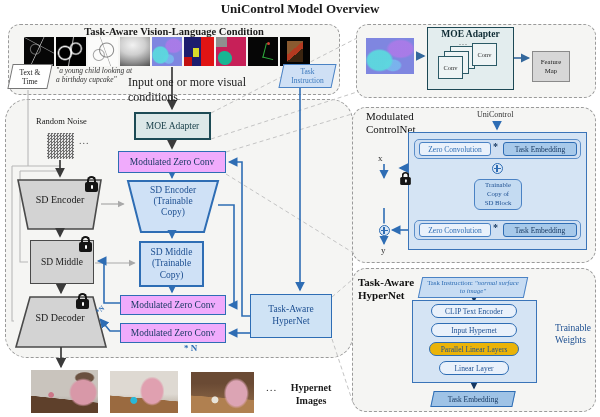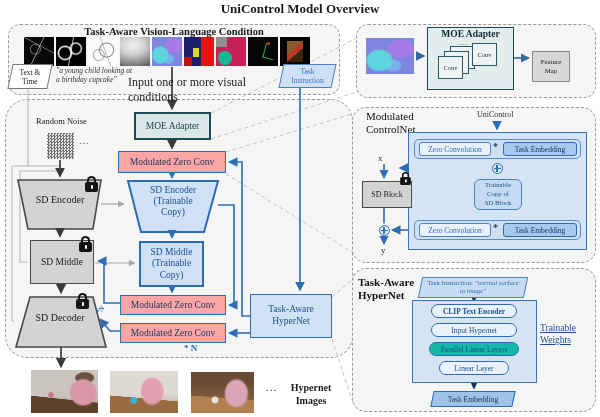--- a/index.html
+++ b/index.html
@@ -2,21 +2,21 @@
 <html><head>
 <meta charset="utf-8">
 <style>
   html,body{margin:0;padding:0;background:#fff;}
   .canvas{position:relative;width:600px;height:417px;background:#ffffff;overflow:hidden;
           font-family:"Liberation Serif","DejaVu Serif",serif;color:#1a1a1a;}
   .abs{position:absolute;}
   .panel{position:absolute;border:1.6px dashed #9a9a9a;background:#f5f5f3;border-radius:14px;box-sizing:border-box;}
   .pre{white-space:pre-line;}
   .ctr{display:flex;align-items:center;justify-content:center;text-align:center;box-sizing:border-box;}
-  .bluebox{background:#fca5a5;border:1.6px solid #2e6db4;color:#14365f;}
+  .bluebox{background:#f0abfc;border:1.6px solid #2e6db4;color:#14365f;}
   .ltblue{background:#cfe1f6;border:2px solid #2e6db4;color:#1d4f91;}
   .para{transform:skewX(-12deg);box-sizing:border-box;}
   .unskew{transform:skewX(12deg);display:block;width:100%;text-align:center;}
   svg.overlay{position:absolute;left:0;top:0;pointer-events:none;}
   
   .lock{position:absolute;width:13px;height:10px;background:#141414;border-radius:2px;z-index:9;}
   .lock::before{content:"";position:absolute;left:2px;top:-6px;width:9px;height:8px;border:2.2px solid #141414;
                 border-bottom:none;border-radius:5px 5px 0 0;box-sizing:border-box;}
   .lock::after{content:"";position:absolute;left:5.5px;top:3px;width:2px;height:4px;background:#fff;border-radius:1px;}
   .lock.sm{transform:scale(.82);}
@@ -257,21 +257,20 @@
   <div class="abs" style="left:408px;top:132px;width:179px;height:118px;background:#d5e4f4;border:1.4px solid #3a74b8;box-sizing:border-box;"></div>
 
   <div class="abs" style="left:414px;top:139px;width:167px;height:20px;background:#cfdff2;border:1.2px solid #5b8ec9;border-radius:5px;box-sizing:border-box;"></div>
   <div class="abs ctr" style="left:419px;top:142px;width:72px;height:14px;background:#e9f1fb;border:1px solid #4a82c4;border-radius:3px;font-size:7.5px;color:#2e6db4;">Zero Convolution</div>
   <div class="abs" style="left:493px;top:141px;font-weight:bold;font-size:10px;color:#14365f;">*</div>
   <div class="abs ctr" style="left:503px;top:142px;width:74px;height:14px;background:#a7c9ea;border:1px solid #2e6db4;border-radius:3px;font-size:7.5px;color:#14365f;">Task Embedding</div>
 
   <div class="oplus" style="left:491.5px;top:163px;"></div>
   <div class="abs" style="left:378px;top:153px;font-size:9px;color:#333;">x</div>
 
-  <div class="abs ctr" style="left:362px;top:181px;width:50px;height:27px;background:#d3d3d3;border:1.4px solid #4a4a4a;font-size:8px;">SD Block</div>
   <div class="lock sm" style="left:399px;top:176px;"></div>
 
   <div class="abs ctr pre" style="left:474px;top:179px;width:48px;height:31px;background:#c4dbf2;border:1.2px solid #4a82c4;border-radius:6px;font-size:6.8px;line-height:1.3;color:#1d4f91;">Trainable
 Copy of
 SD Block</div>
 
   <div class="abs" style="left:414px;top:220px;width:167px;height:20px;background:#cfdff2;border:1.2px solid #5b8ec9;border-radius:5px;box-sizing:border-box;"></div>
   <div class="abs ctr" style="left:419px;top:223px;width:72px;height:14px;background:#e9f1fb;border:1px solid #4a82c4;border-radius:3px;font-size:7.5px;color:#2e6db4;">Zero Convolution</div>
   <div class="abs" style="left:493px;top:222px;font-weight:bold;font-size:10px;color:#14365f;">*</div>
   <div class="abs ctr" style="left:503px;top:223px;width:74px;height:14px;background:#a7c9ea;border:1px solid #2e6db4;border-radius:3px;font-size:7.5px;color:#14365f;">Task Embedding</div>
@@ -280,25 +279,25 @@
   <div class="abs" style="left:381px;top:245px;font-size:9px;color:#333;">y</div>
 
   <div class="abs pre" style="left:358px;top:276px;font-weight:bold;font-size:11px;line-height:1.2;color:#111;">Task-Aware
 HyperNet</div>
   <div class="abs para ctr" style="left:420px;top:277px;width:106px;height:21px;background:#c7dcf3;border:1.2px solid #4a82c4;">
     <span class="unskew" style="font-size:6.8px;color:#2e6db4;line-height:1.25;padding:0 3px;">
       <span>Task Instruction: </span><span style="font-style:italic;">"normal surface to image"</span>
     </span>
   </div>
   <div class="abs" style="left:412px;top:300px;width:125px;height:83px;background:#d5e4f4;border:1.3px solid #3a74b8;box-sizing:border-box;"></div>
-  <div class="abs ctr" style="left:431px;top:304px;width:86px;height:14px;background:#e9f1fb;border:1.1px solid #2e6db4;border-radius:7px;font-size:7.5px;color:#1d4f91;font-weight:bold;">CLIP Text Encoder</div>
+  <div class="abs ctr" style="left:431px;top:304px;width:86px;height:14px;background:#e9f1fb;border:1.1px solid #2e6db4;border-radius:7px;font-size:7.5px;color:#1d4f91;">CLIP Text Encoder</div>
   <div class="abs ctr" style="left:431px;top:323px;width:86px;height:14px;background:#e9f1fb;border:1.1px solid #2e6db4;border-radius:7px;font-size:7.5px;color:#1d4f91;">Input Hypernet</div>
-  <div class="abs ctr" style="left:429px;top:342px;width:90px;height:14px;background:#14b8a6;border:1.1px solid #2e6db4;border-radius:7px;font-size:7.5px;color:#1d4f91;">Parallel Linear Layers</div>
+  <div class="abs ctr" style="left:429px;top:342px;width:90px;height:14px;background:#eab308;border:1.1px solid #2e6db4;border-radius:7px;font-size:7.5px;color:#1d4f91;">Parallel Linear Layers</div>
   <div class="abs ctr" style="left:439px;top:361px;width:70px;height:14px;background:#e9f1fb;border:1.1px solid #2e6db4;border-radius:7px;font-size:7.5px;color:#1d4f91;">Linear Layer</div>
-  <div class="abs pre" style="left:540px;top:322px;font-size:9.5px;line-height:1.3;color:#1d4f91;text-decoration:underline;">Trainable
+  <div class="abs pre" style="left:555px;top:322px;font-size:9.5px;line-height:1.3;color:#1d4f91;">Trainable
 Weights</div>
   <div class="abs para ctr" style="left:432px;top:391px;width:82px;height:16px;background:#9fc3e6;border:1.2px solid #2e6db4;">
     <span class="unskew" style="font-size:7.5px;color:#14365f;">Task Embedding</span>
   </div>
 
   <div class="photo g1" style="left:31px;top:370px;width:67px;height:43px;"></div>
   <div class="photo g2" style="left:110px;top:371px;width:68px;height:42px;"></div>
   <div class="photo g3" style="left:191px;top:372px;width:63px;height:41px;"></div>
   <div class="abs" style="left:266px;top:381px;font-size:11px;color:#333;letter-spacing:1px;">...</div>
   <div class="abs pre" style="left:281px;top:382px;width:60px;text-align:center;font-weight:bold;font-size:10px;line-height:1.25;">Hypernet

